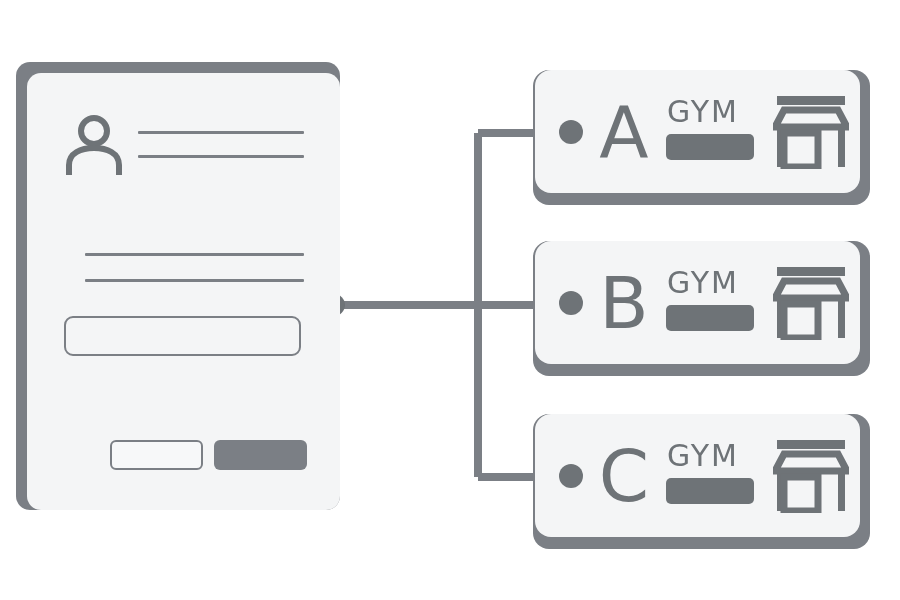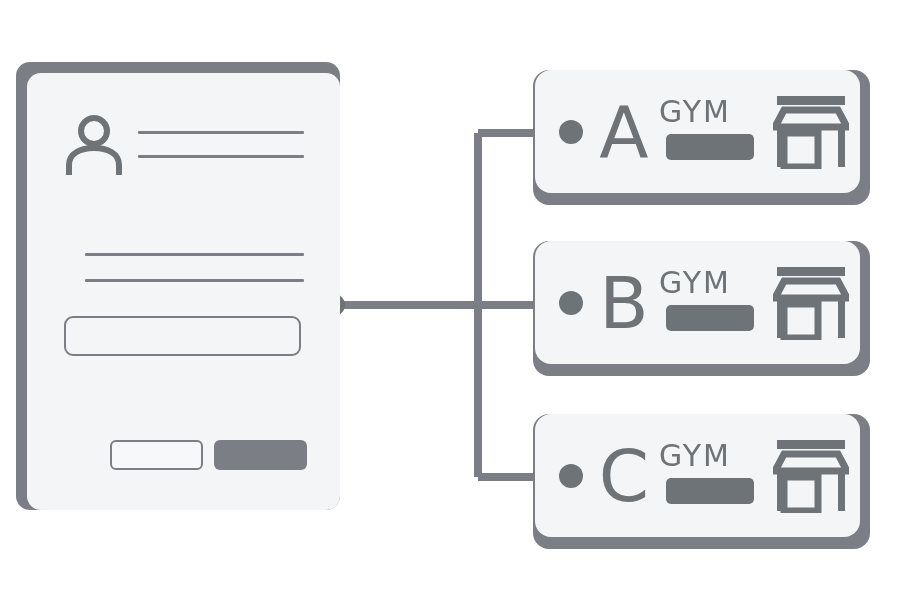--- a/index.html
+++ b/index.html
@@ -133,21 +133,21 @@
     text-align: center;
     font-family: "DejaVu Sans", sans-serif;
     font-size: 72px;
     font-weight: 400;
     color: #6e7377;
     letter-spacing: 0;
   }
 
   .gym-word {
     position: absolute;
-    left: 124px;
+    left: 132px;
     top: 24px;
     font-family: "DejaVu Sans", sans-serif;
     font-size: 30px;
     font-weight: 400;
     letter-spacing: 2px;
     color: #6e7377;
     white-space: nowrap;
   }
 
   .gym-bar {

